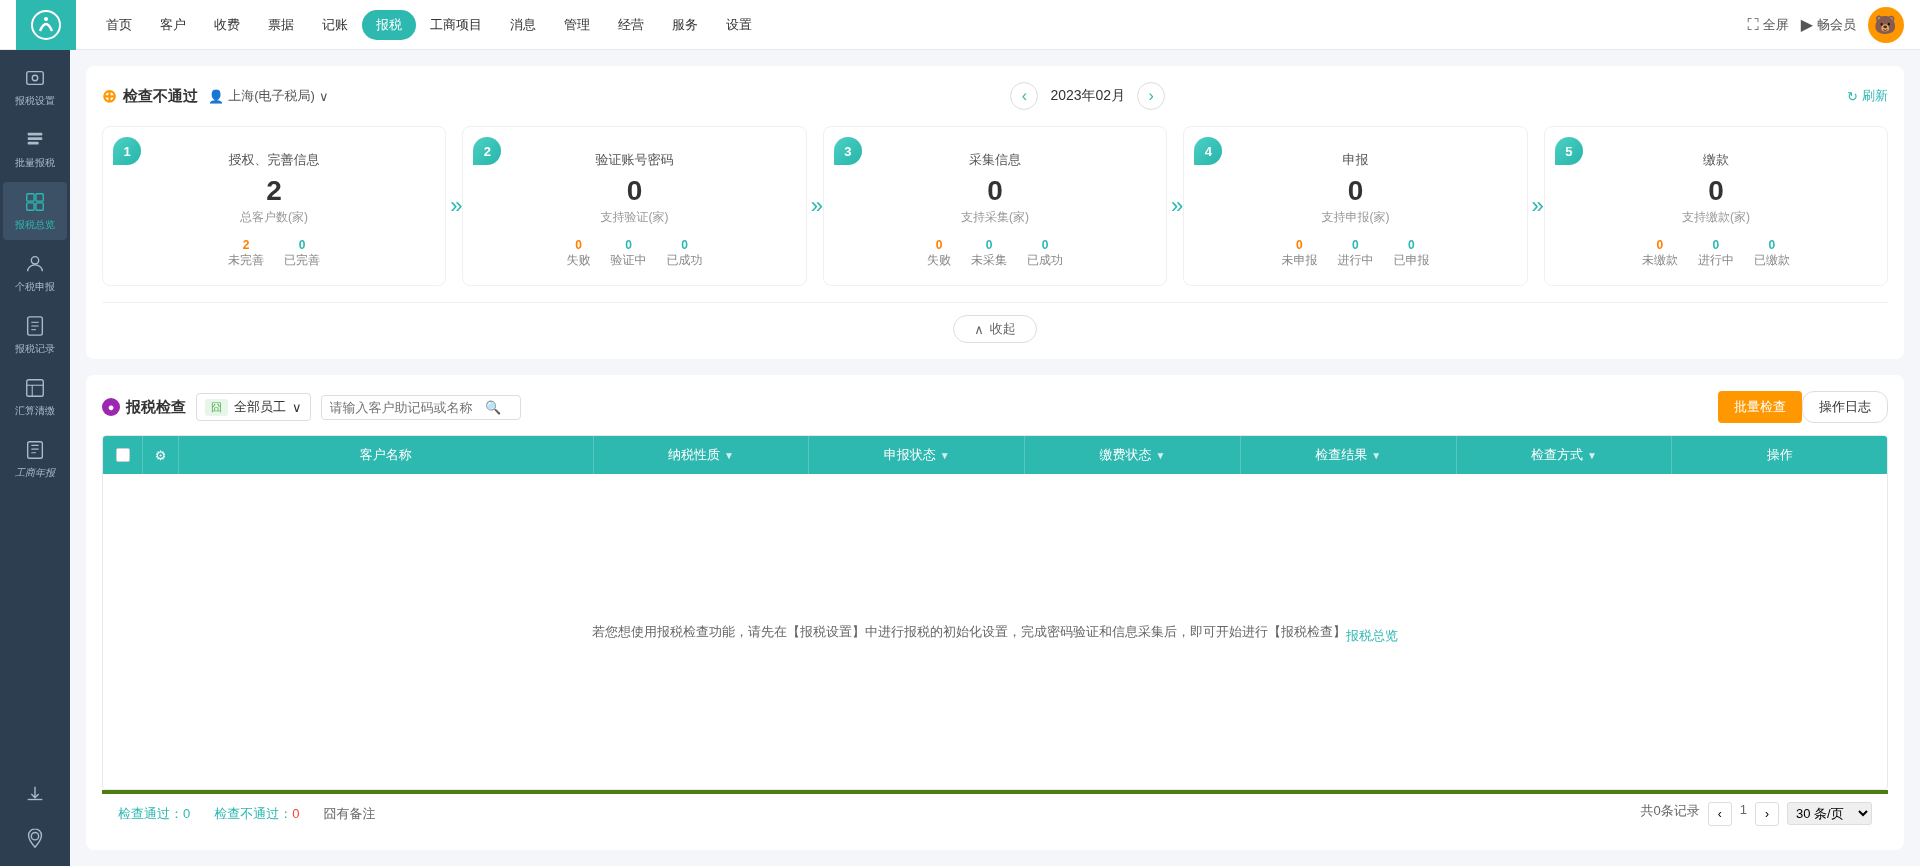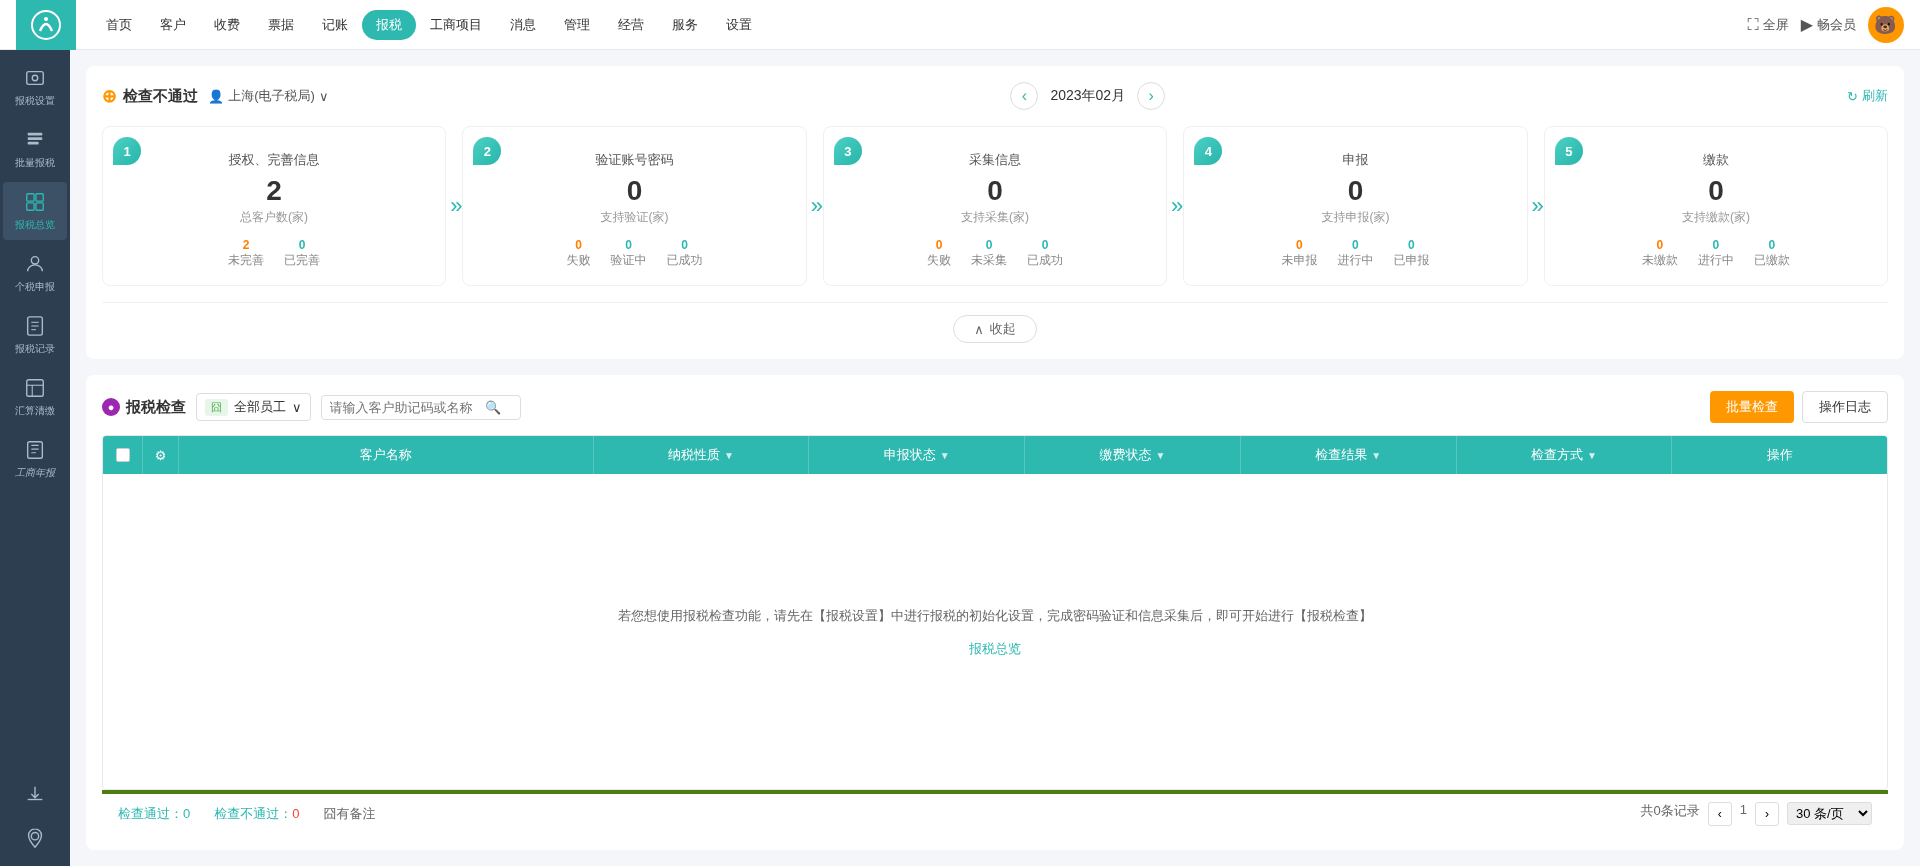--- a/index.html
+++ b/index.html
@@ -59,34 +59,34 @@
     
     .check-panel { background: #fff; border-radius: 8px; padding: 16px; flex: 1; display: flex; flex-direction: column; }
     .check-header { display: flex; align-items: center; gap: 10px; margin-bottom: 12px; }
     .check-title { font-size: 15px; font-weight: bold; color: #333; display: flex; align-items: center; gap: 6px; }
     .check-title .circle-icon { width: 18px; height: 18px; border-radius: 50%; background: #9c27b0; display: flex; align-items: center; justify-content: center; color: #fff; font-size: 11px; }
     .employee-filter { display: flex; align-items: center; border: 1px solid #ddd; border-radius: 4px; padding: 4px 8px; gap: 6px; font-size: 13px; cursor: pointer; }
     .employee-filter .tag { background: #e8f5e9; color: #4caf50; padding: 1px 6px; border-radius: 3px; font-size: 11px; }
     .search-box { display: flex; align-items: center; border: 1px solid #ddd; border-radius: 4px; padding: 4px 8px; gap: 6px; flex: 0 0 200px; }
     .search-box input { border: none; outline: none; font-size: 13px; color: #999; width: 140px; }
     .search-icon { color: #999; cursor: pointer; }
-    .check-actions { margin-left: auto; display: flex; gap: 8px; }
+    .check-actions { margin-left: auto; display: flex; }
     .btn-primary { background: #ff9800; color: #fff; border: none; border-radius: 4px; padding: 6px 16px; cursor: pointer; font-size: 13px; }
-    .btn-default { background: #fff; color: #333; border: 1px solid #ddd; border-radius: 4px; padding: 6px 16px; cursor: pointer; font-size: 13px; }
+    .btn-default { background: #fff; color: #333; border: 1px solid #ddd; border-radius: 12px; padding: 6px 16px; cursor: pointer; font-size: 13px; }
 
     
     .table-container { flex: 1; border: 1px solid #e8e8e8; border-radius: 4px; overflow: hidden; display: flex; flex-direction: column; }
     .table-header { display: flex; background: #2db8b0; color: #fff; font-size: 13px; }
     .th { padding: 10px 8px; display: flex; align-items: center; justify-content: center; gap: 4px; flex: 1; border-right: 1px solid rgba(255,255,255,0.2); }
     .th:last-child { border-right: none; }
     .th-checkbox { flex: 0 0 40px; }
     .th-settings { flex: 0 0 36px; }
     .th-name { flex: 2; }
     .th-filter { color: rgba(255,255,255,0.8); font-size: 10px; cursor: pointer; }
-    .table-body { flex: 1; display: flex; align-items: center; justify-content: center; flex-direction: column; padding: 30px; text-align: center; color: #666; font-size: 13px; line-height: 1.8; }
+    .table-body { flex: 1; display: flex; align-items: center; justify-content: center; padding: 30px; text-align: center; color: #666; font-size: 13px; line-height: 1.8; }
     .table-body .setup-link { color: #2db8b0; cursor: pointer; }
 
     
     .table-footer { display: flex; align-items: center; padding: 8px 16px; border-top: 4px solid #4d7c0f; font-size: 13px; gap: 24px; }
     .footer-stat { color: #666; }
     .footer-stat span { color: #2db8b0; cursor: pointer; }
     .footer-stat .red { color: #f44336; }
     .pagination { margin-left: auto; display: flex; align-items: flex-start; gap: 8px; color: #666; }
     .page-btn { width: 24px; height: 24px; border: 1px solid #ddd; border-radius: 3px; display: flex; align-items: center; justify-content: center; cursor: pointer; font-size: 12px; background: #fff; }
     .page-select { border: 1px solid #ddd; border-radius: 3px; padding: 2px 4px; font-size: 13px; cursor: pointer; }

